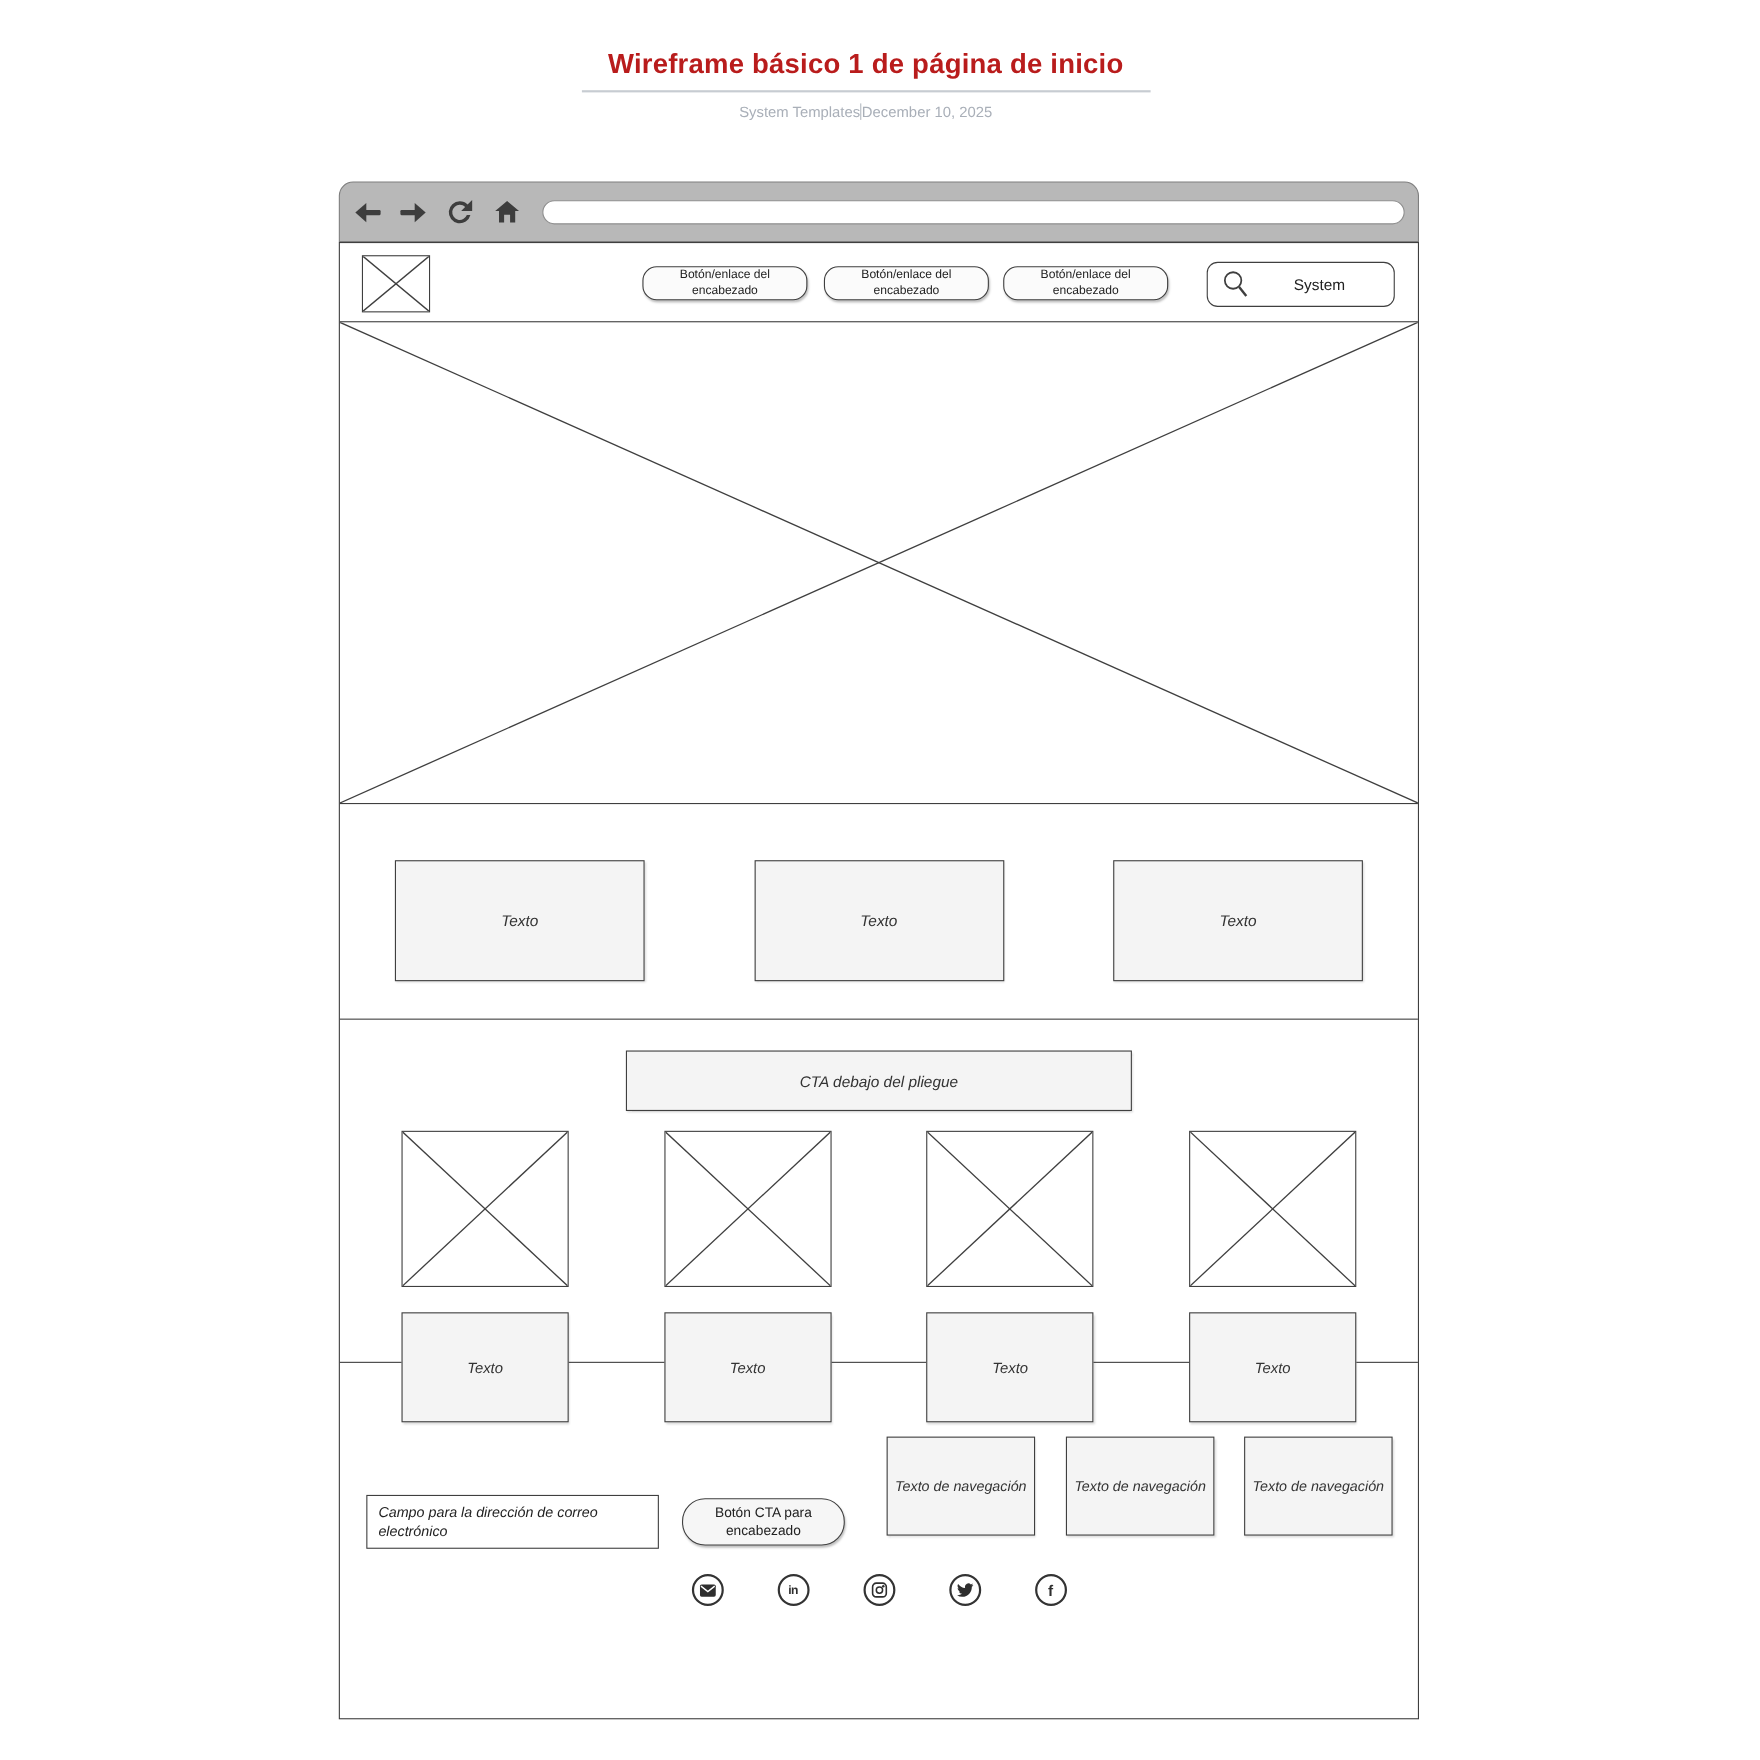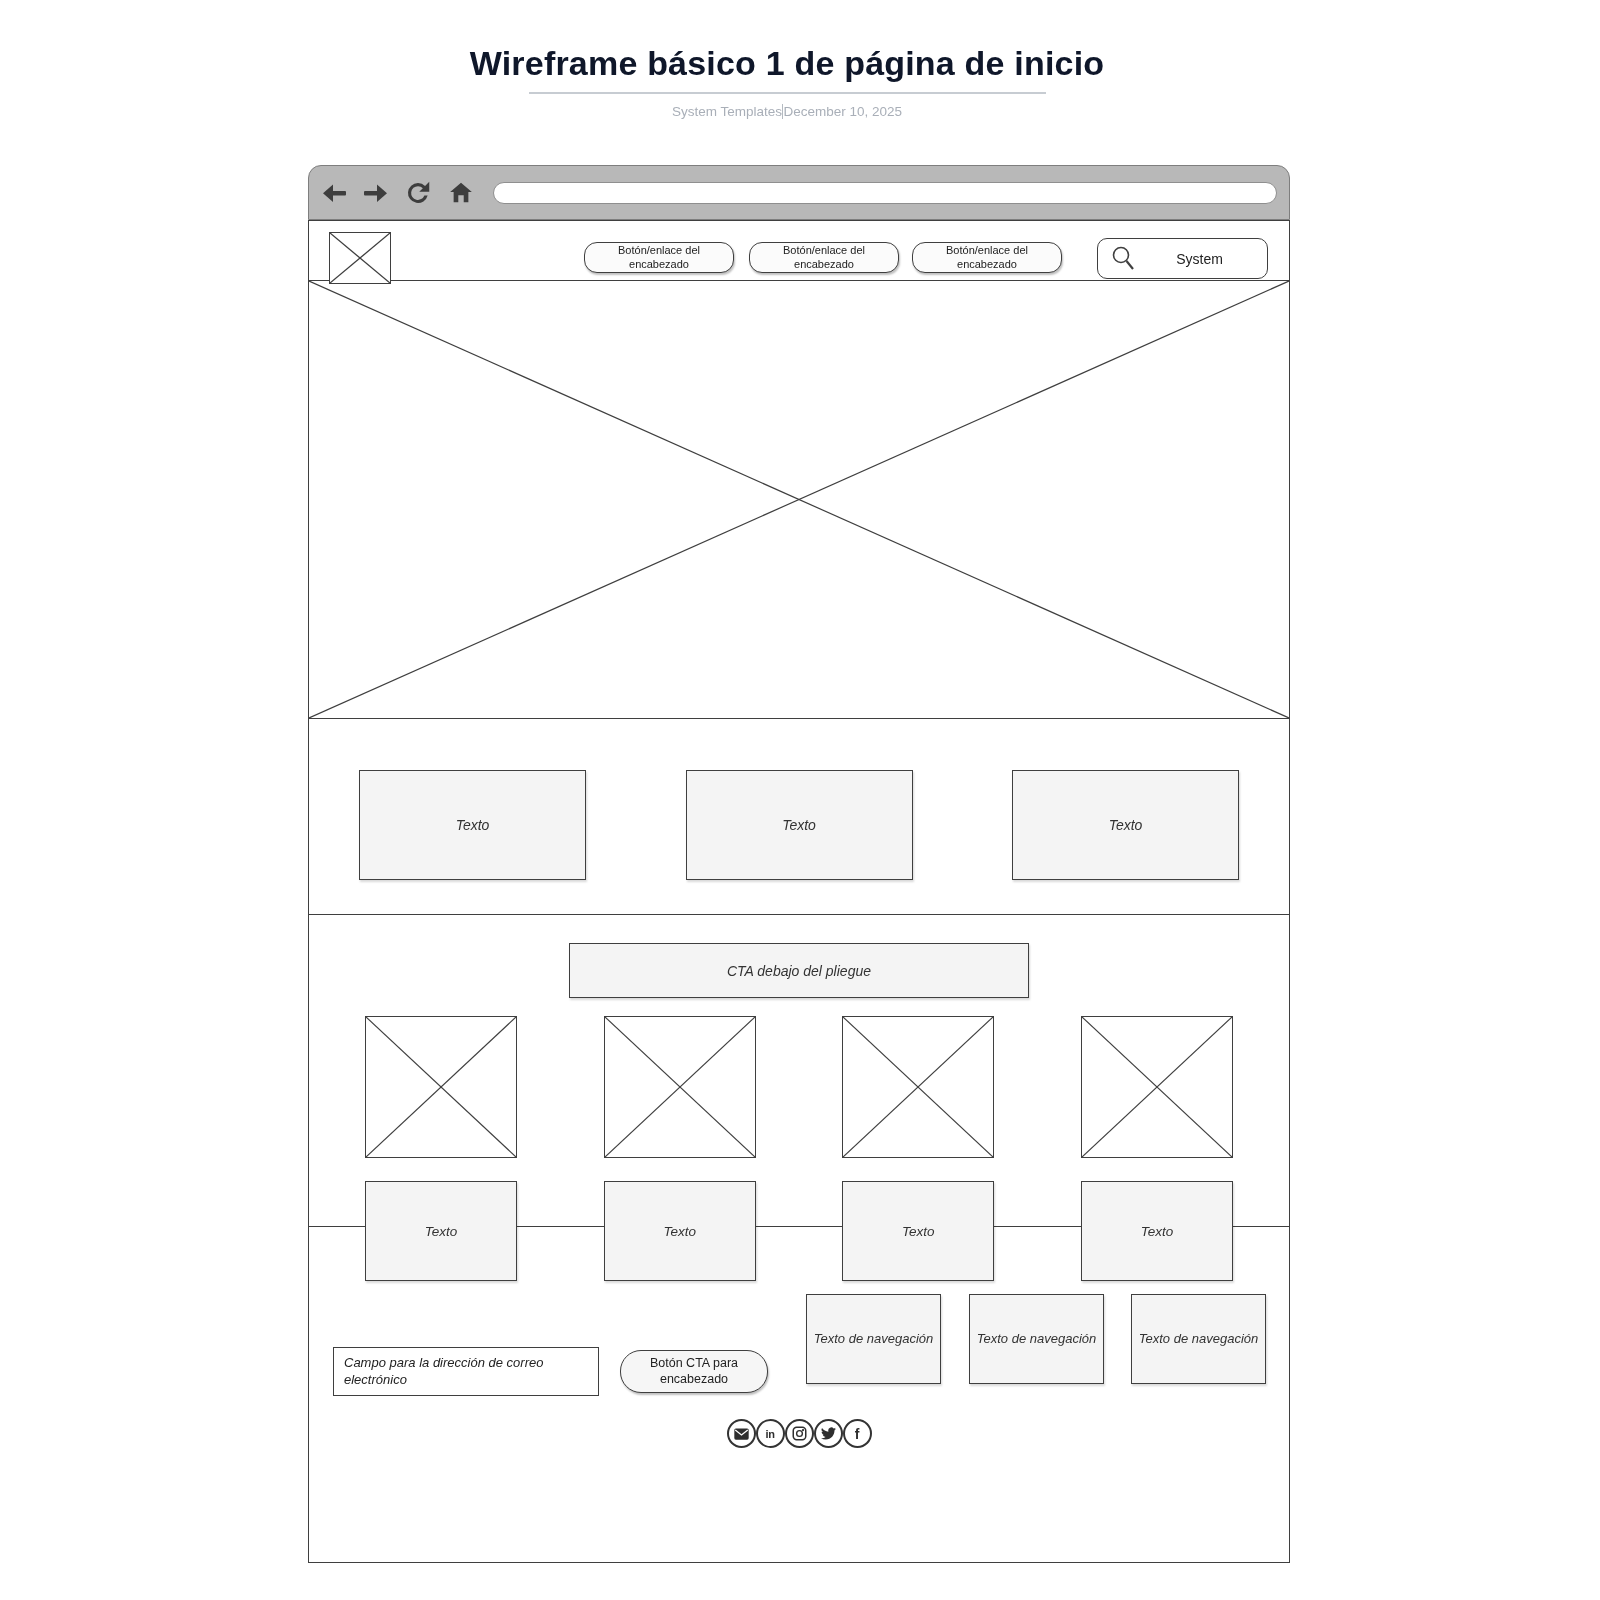--- a/index.html
+++ b/index.html
@@ -1,41 +1,41 @@
 <!DOCTYPE html>
 <html><head>
 <meta charset="utf-8">
 <style>
   html,body{margin:0;padding:0;background:#fff;}
   .canvas{position:relative;width:1600px;height:1600px;background:#fff;
           font-family:"Liberation Sans",sans-serif;overflow:hidden;}
 
   
   .doc-header{position:absolute;top:44px;left:287px;width:1000px;text-align:center;}
-  .doc-title{margin:0;font-size:34px;font-weight:bold;color:#0f172a;letter-spacing:.2px;}
+  .doc-title{margin:0;font-size:25px;font-weight:bold;color:#b91c1c;letter-spacing:.2px;}
   .title-rule{width:517px;height:2px;background:#c7ccd2;margin:9px auto 10px;}
   .doc-meta{display:flex;justify-content:center;align-items:center;gap:0;
             font-size:13.5px;color:#a9afb8;}
   .meta-sep{width:1.5px;height:15px;background:#b4bac1;}
 
   
   .browser-bar{position:absolute;left:308px;top:165px;width:982px;height:55px;
                background:#b8b8b8;border:1.5px solid #7e7e7e;
                border-radius:13px 13px 0 0;box-sizing:border-box;
                display:flex;align-items:center;padding:0 12px;gap:14px;}
   .bar-icon{flex:0 0 auto;display:flex;align-items:center;justify-content:center;}
   .url-bar{flex:1;height:22px;background:#fff;border:1px solid #8f8f8f;
            border-radius:11px;outline:none;margin-left:4px;padding:0 10px;
            font-size:12px;color:#333;box-sizing:border-box;}
 
   
   .page-body{position:absolute;left:308px;top:220px;width:982px;height:1343px;
              background:#fff;border:1.5px solid #3f3f3f;box-sizing:border-box;}
   section{position:relative;box-sizing:border-box;border-bottom:1.5px solid #3f3f3f;}
-  .wf-header{height:60px;}
+  .wf-header{height:72px;}
   .wf-hero{height:438px;}
   .wf-features{height:196px;display:flex;justify-content:space-between;
                padding:51px 50px 0;}
   .wf-belowfold{height:284px;}
   .wf-footer{height:230px;border-bottom:none;}
 
   
   .xbox{position:relative;background:#fff;border:1.3px solid #3f3f3f;box-sizing:border-box;}
   .xbox svg{display:block;width:100%;height:100%;}
   .gbox{background:#f4f4f4;border:1.3px solid #3f3f3f;box-sizing:border-box;
@@ -76,21 +76,21 @@
            border:1.3px solid #3f3f3f;box-sizing:border-box;display:flex;align-items:center;
            font-style:italic;font-size:13px;line-height:1.3;color:#222;padding:0 10px;}
   .f-btn{position:absolute;left:311px;top:123px;width:148px;height:43px;background:#f6f6f6;
          border:1.3px solid #3f3f3f;border-radius:21px;
          box-shadow:1px 2px 2px rgba(0,0,0,.25);
          display:flex;align-items:center;justify-content:center;text-align:center;
          font-size:12.5px;line-height:1.25;color:#222;cursor:pointer;
          font-family:"Liberation Sans",sans-serif;}
   .f-nav{position:absolute;top:67px;width:135px;height:90px;font-size:13px;line-height:1.35;}
   .f-nav.n1{left:497px;} .f-nav.n2{left:660px;} .f-nav.n3{left:822px;}
-  .social{position:absolute;left:0;right:0;top:192px;display:flex;justify-content:center;}
+  .social{position:absolute;left:0;right:0;top:192px;display:flex;justify-content:center;gap:49px;}
   .soc{width:29px;height:29px;border-radius:50%;border:2px solid #333;background:#fff;
        display:flex;align-items:center;justify-content:center;box-sizing:border-box;cursor:pointer;}
   .soc .stext{font-weight:bold;color:#2e2e2e;font-family:"Liberation Sans",sans-serif;}
   .soc .in-t{font-size:11px;letter-spacing:-.5px;}
   .soc .f-t{font-size:14px;}
 </style>
 </head>
 <body>
 
 <div class="canvas">

